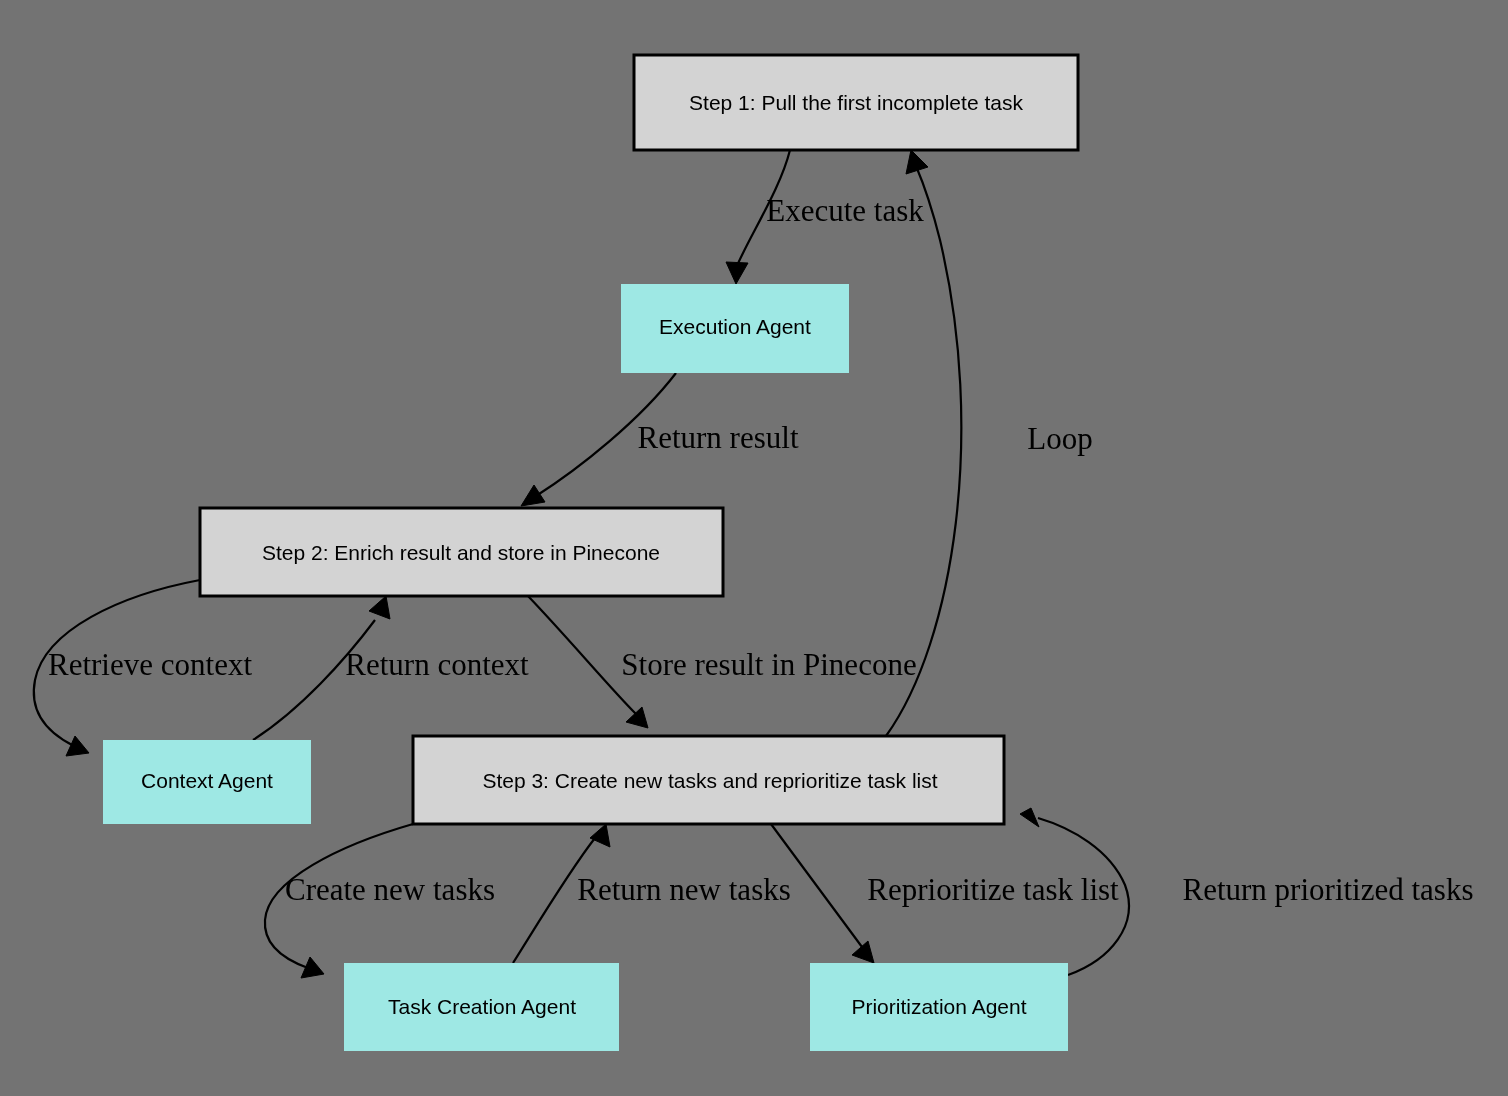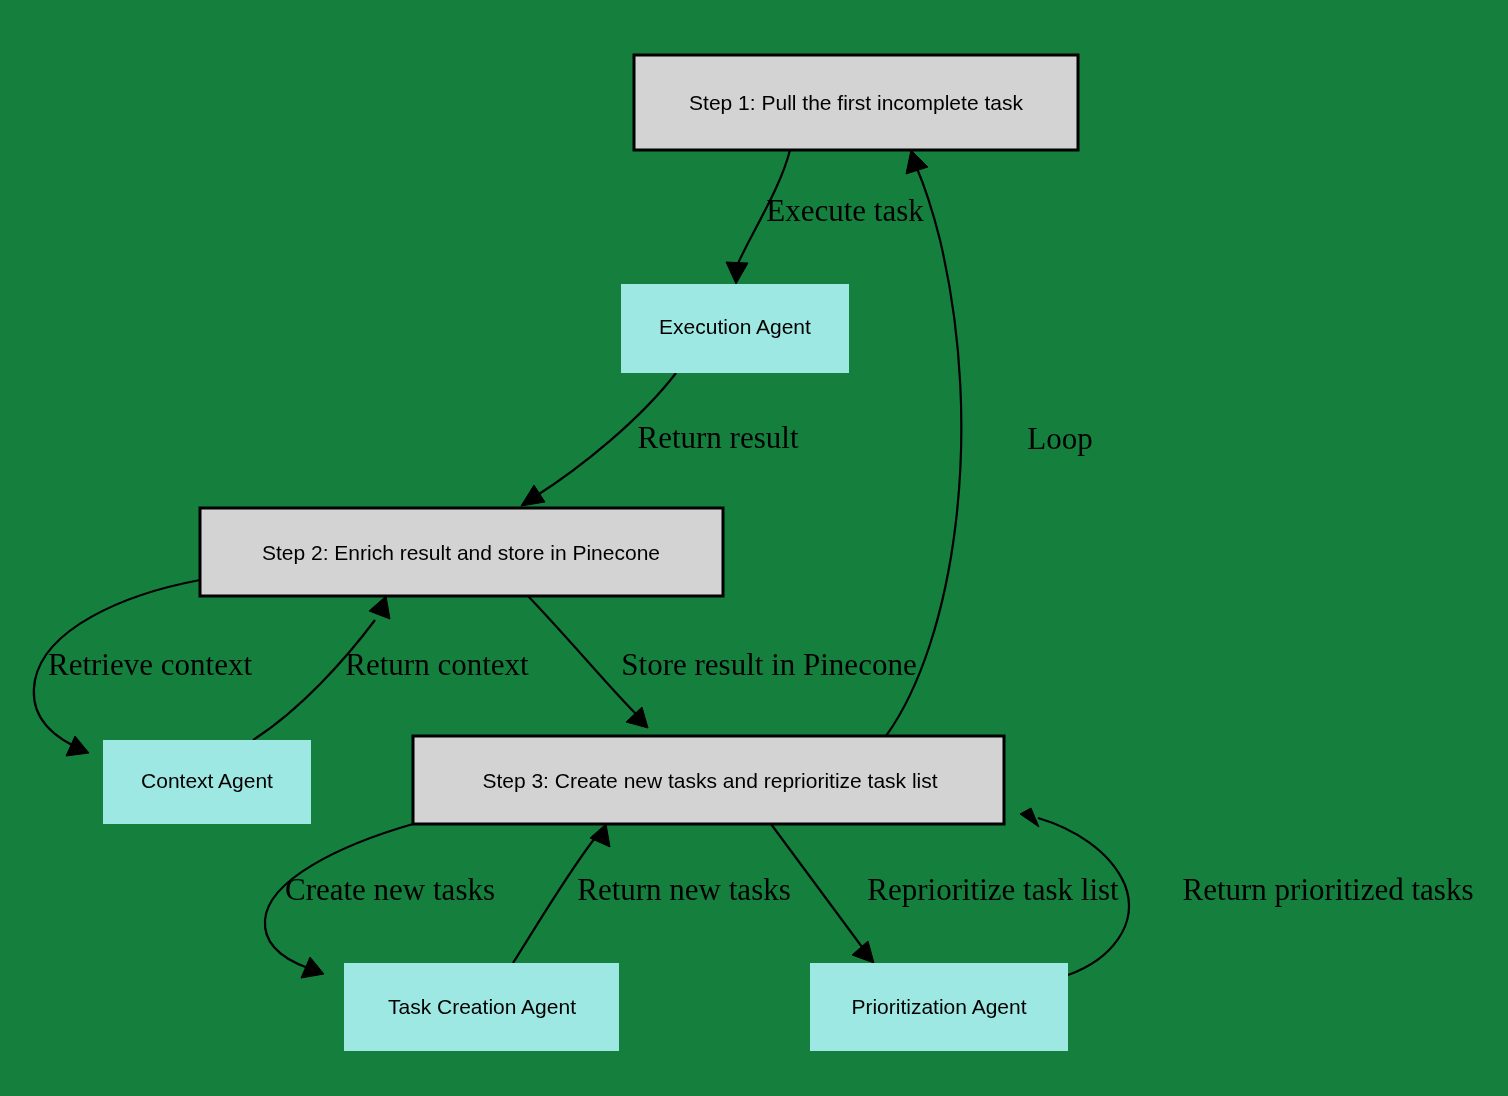--- a/index.html
+++ b/index.html
@@ -10,21 +10,21 @@
   body {
     width: 1508px;
     height: 1096px;
     font-family: "Liberation Sans", sans-serif;
     overflow: hidden;
   }
   #diagram-root {
     position: relative;
     width: 1508px;
     height: 1096px;
-    background: #15803d;
+    background: #737373;
   }
   svg#graph {
     display: block;
     width: 1508px;
     height: 1096px;
   }
   .node-label {
     font-family: "Liberation Sans", sans-serif;
     font-size: 21px;
     fill: #000000;

